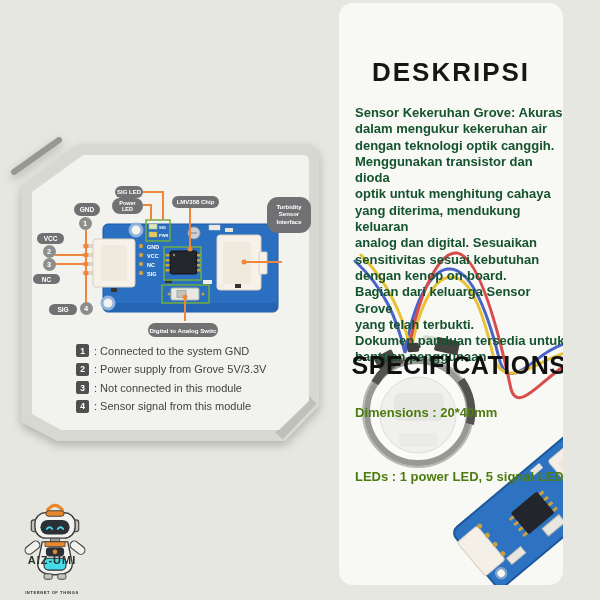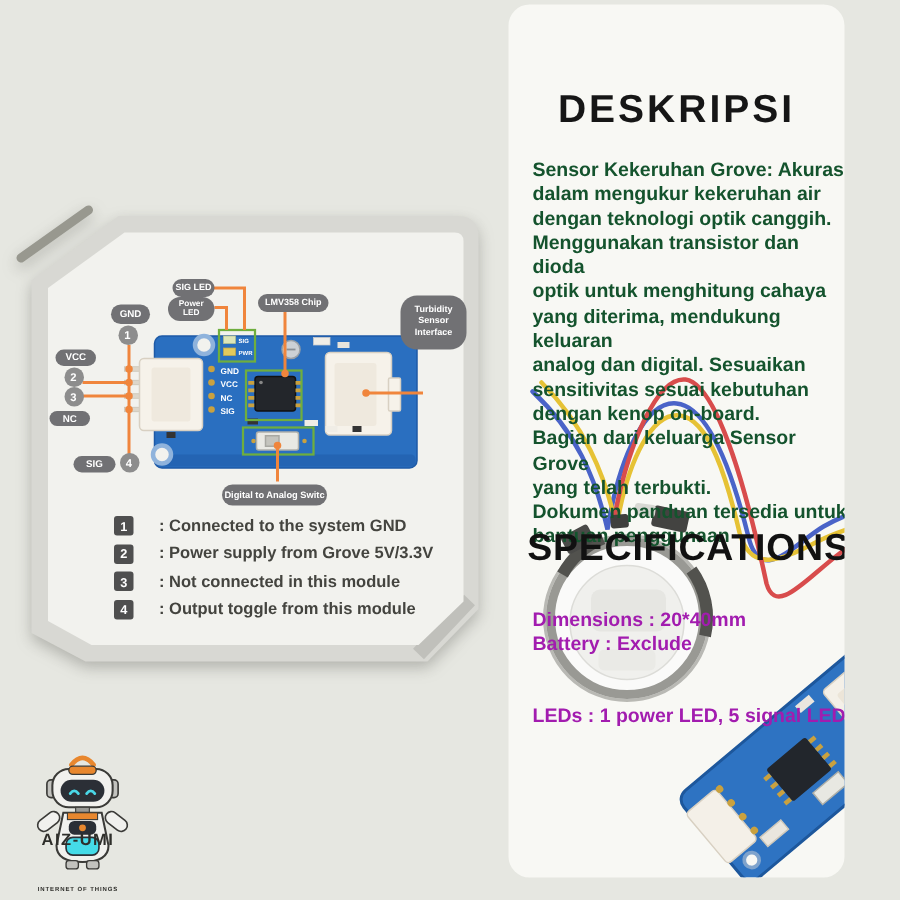--- a/index.html
+++ b/index.html
@@ -24,21 +24,21 @@
     position:absolute;left:16px;top:102px;width:215px;
     font-size:13px;line-height:16.3px;font-weight:bold;color:#14532d;
     white-space:pre-line;
   }
   .h-specs{
     position:absolute;left:4px;top:348px;width:232px;text-align:center;
     font-size:25px;font-weight:bold;letter-spacing:0.5px;color:#111;
   }
   .spec-line{
     position:absolute;left:16px;width:220px;height:16px;
-    font-size:13px;font-weight:bold;color:#a21caf;white-space:nowrap;
+    font-size:13px;font-weight:bold;color:#4d7c0f;white-space:nowrap;
   }
   
   .card{position:absolute;left:13px;top:138px;width:310px;height:320px;}
   .card svg.frame{position:absolute;left:0;top:0;overflow:visible;
     filter:drop-shadow(0 4px 5px rgba(80,80,75,.35));}
   .pill{
     position:absolute;background:#717174;color:#fff;border-radius:9px;
     display:flex;align-items:center;justify-content:center;text-align:center;
     font-weight:bold;white-space:pre-line;z-index:3;
   }
@@ -46,21 +46,21 @@
     position:absolute;width:13px;height:13px;border-radius:50%;
     background:#8d8d8d;color:#fff;font-size:7.5px;font-weight:bold;
     display:flex;align-items:center;justify-content:center;z-index:3;
   }
   .legend-row{position:absolute;left:63px;display:flex;align-items:center;z-index:3;}
   .legend-num{
     width:13px;height:13px;background:#4f4f4f;color:#fff;border-radius:2px;
     font-size:8.5px;font-weight:bold;display:flex;align-items:center;justify-content:center;
     flex:0 0 13px;
   }
-  .legend-text{margin-left:17px;font-size:11px;font-weight:bold;color:#44443f;white-space:nowrap;}
+  .legend-text{margin-left:5px;font-size:11px;font-weight:normal;color:#44443f;white-space:nowrap;}
   
   .brand-name{
     position:absolute;left:12px;top:554px;width:80px;text-align:center;
     font-size:11px;font-weight:bold;letter-spacing:1px;color:#2e2e2a;z-index:3;
   }
   .brand-tag{
     position:absolute;left:12px;top:590px;width:80px;text-align:center;
     font-size:4px;font-weight:bold;letter-spacing:0.6px;color:#2e2e2a;z-index:3;
   }
   .boardlbl{font:bold 5.5px "Liberation Sans",sans-serif;fill:#fff;}
@@ -130,21 +130,20 @@
 yang diterima, mendukung keluaran
 analog dan digital. Sesuaikan
 sensitivitas sesuai kebutuhan
 dengan kenop on-board.
 Bagian dari keluarga Sensor Grove
 yang telah terbukti.
 Dokumen panduan tersedia untuk
 bantuan penggunaan</div>
     <div class="h-specs">SPECIFICATIONS</div>
     <div class="spec-line" style="top:402px">Dimensions : 20*40mm</div>
-    <div class="spec-line" style="top:418px">Battery : Exclude</div>
     <div class="spec-line" style="top:466px">LEDs : 1 power LED, 5 signal LED</div>
   </div>
 </div>
 
 <div class="card">
   <svg class="frame" width="310" height="320" viewBox="0 0 310 320">
 
     <line x1="1" y1="34" x2="46" y2="2" stroke="#98988f" stroke-width="6" stroke-linecap="round"></line>
     <path d="M66,6 H292 Q306,6 306,20 V268 L272,303 H44 L8,284 V49 Z" fill="#d8d8d3"></path>
     <line x1="300" y1="262" x2="266" y2="298" stroke="#c0c0bb" stroke-width="10"></line>
@@ -277,21 +276,21 @@
   <div class="legend-row" style="top:224.5px">
     <span class="legend-num">2</span>
     <span class="legend-text">: Power supply from Grove 5V/3.3V</span>
   </div>
   <div class="legend-row" style="top:243px">
     <span class="legend-num">3</span>
     <span class="legend-text">: Not connected in this module</span>
   </div>
   <div class="legend-row" style="top:261.5px">
     <span class="legend-num">4</span>
-    <span class="legend-text">: Output toggle from this module</span>
+    <span class="legend-text">: Sensor signal from this module</span>
   </div>
 </div>
 
 <svg width="64" height="84" viewBox="0 0 64 92" style="position:absolute;left:23px;top:498px;z-index:3">
   <path d="M24,13 Q32,3 40,13" stroke="#e8872e" stroke-width="3.5" fill="none" stroke-linecap="round"></path>
   <rect x="6" y="24" width="7" height="13" rx="3" fill="#c2c2be" stroke="#3b3b38" stroke-width="1.2"></rect>
   <rect x="51" y="24" width="7" height="13" rx="3" fill="#c2c2be" stroke="#3b3b38" stroke-width="1.2"></rect>
   <rect x="10" y="16" width="44" height="28" rx="12" fill="#f1f1ee" stroke="#3b3b38" stroke-width="1.5"></rect>
   <rect x="22" y="14" width="20" height="6" rx="3" fill="#e8872e" stroke="#3b3b38" stroke-width="1"></rect>
   <rect x="16" y="24" width="32" height="16" rx="8" fill="#2b2f36"></rect>

